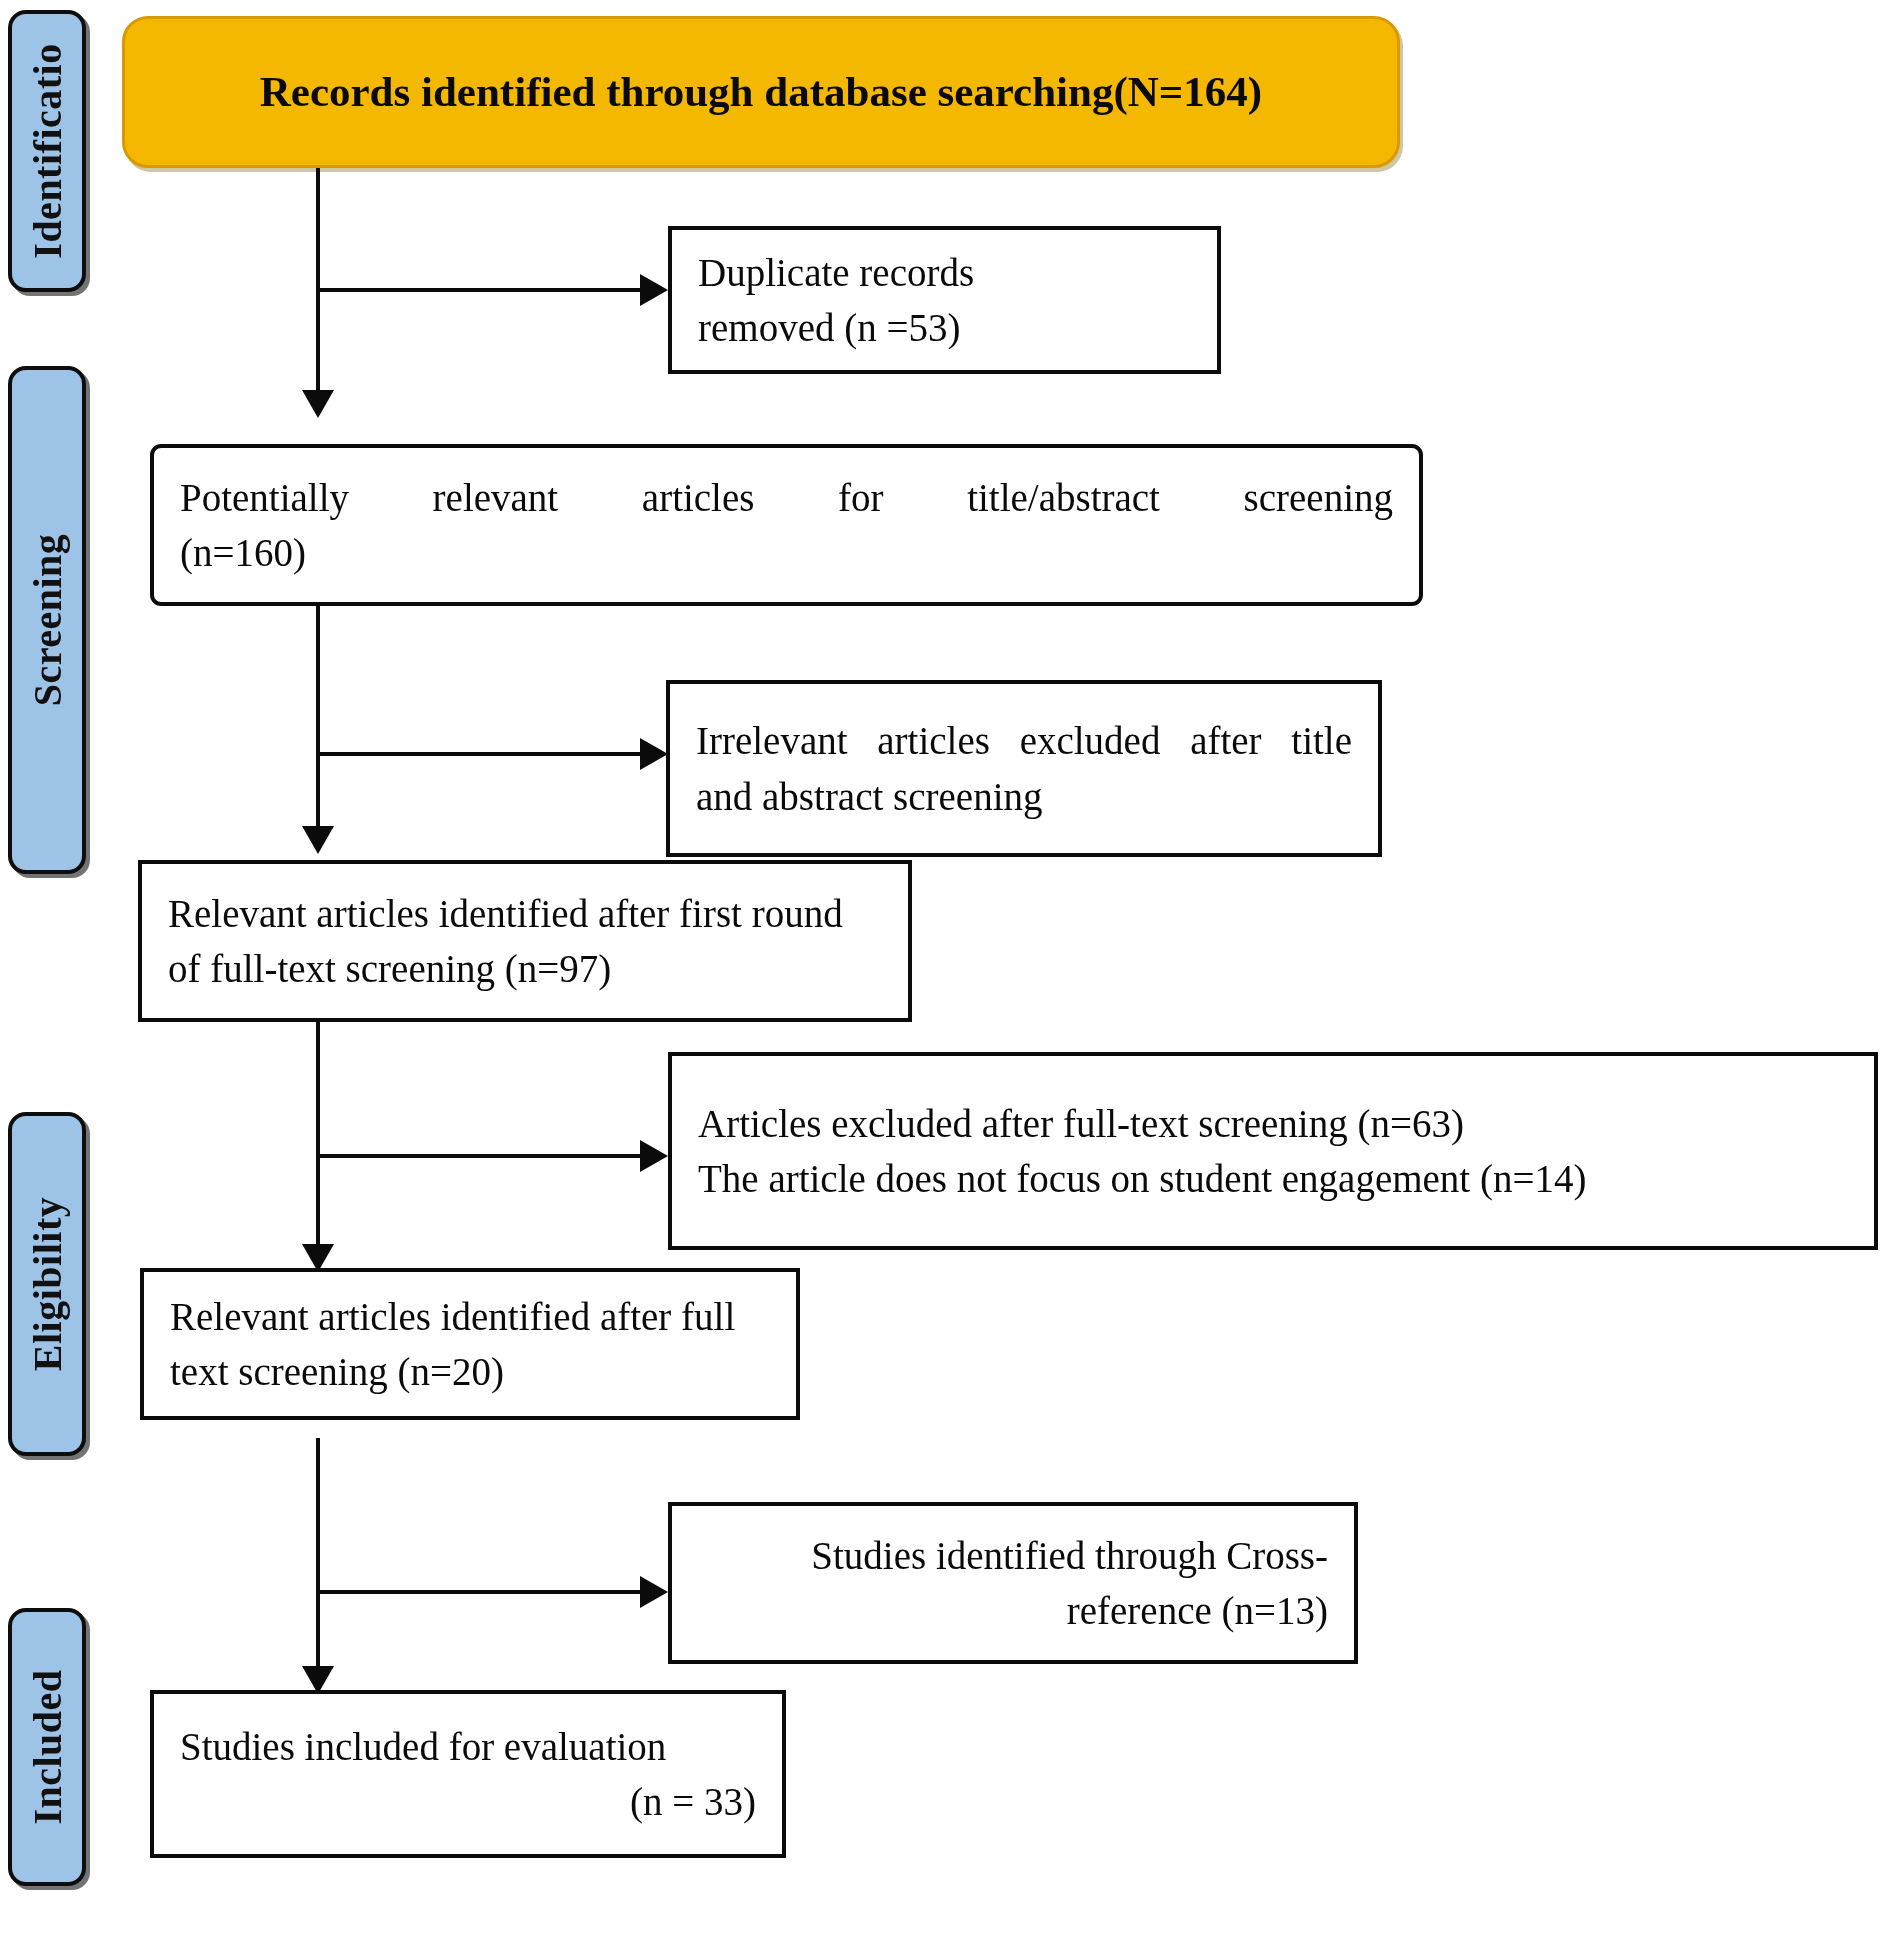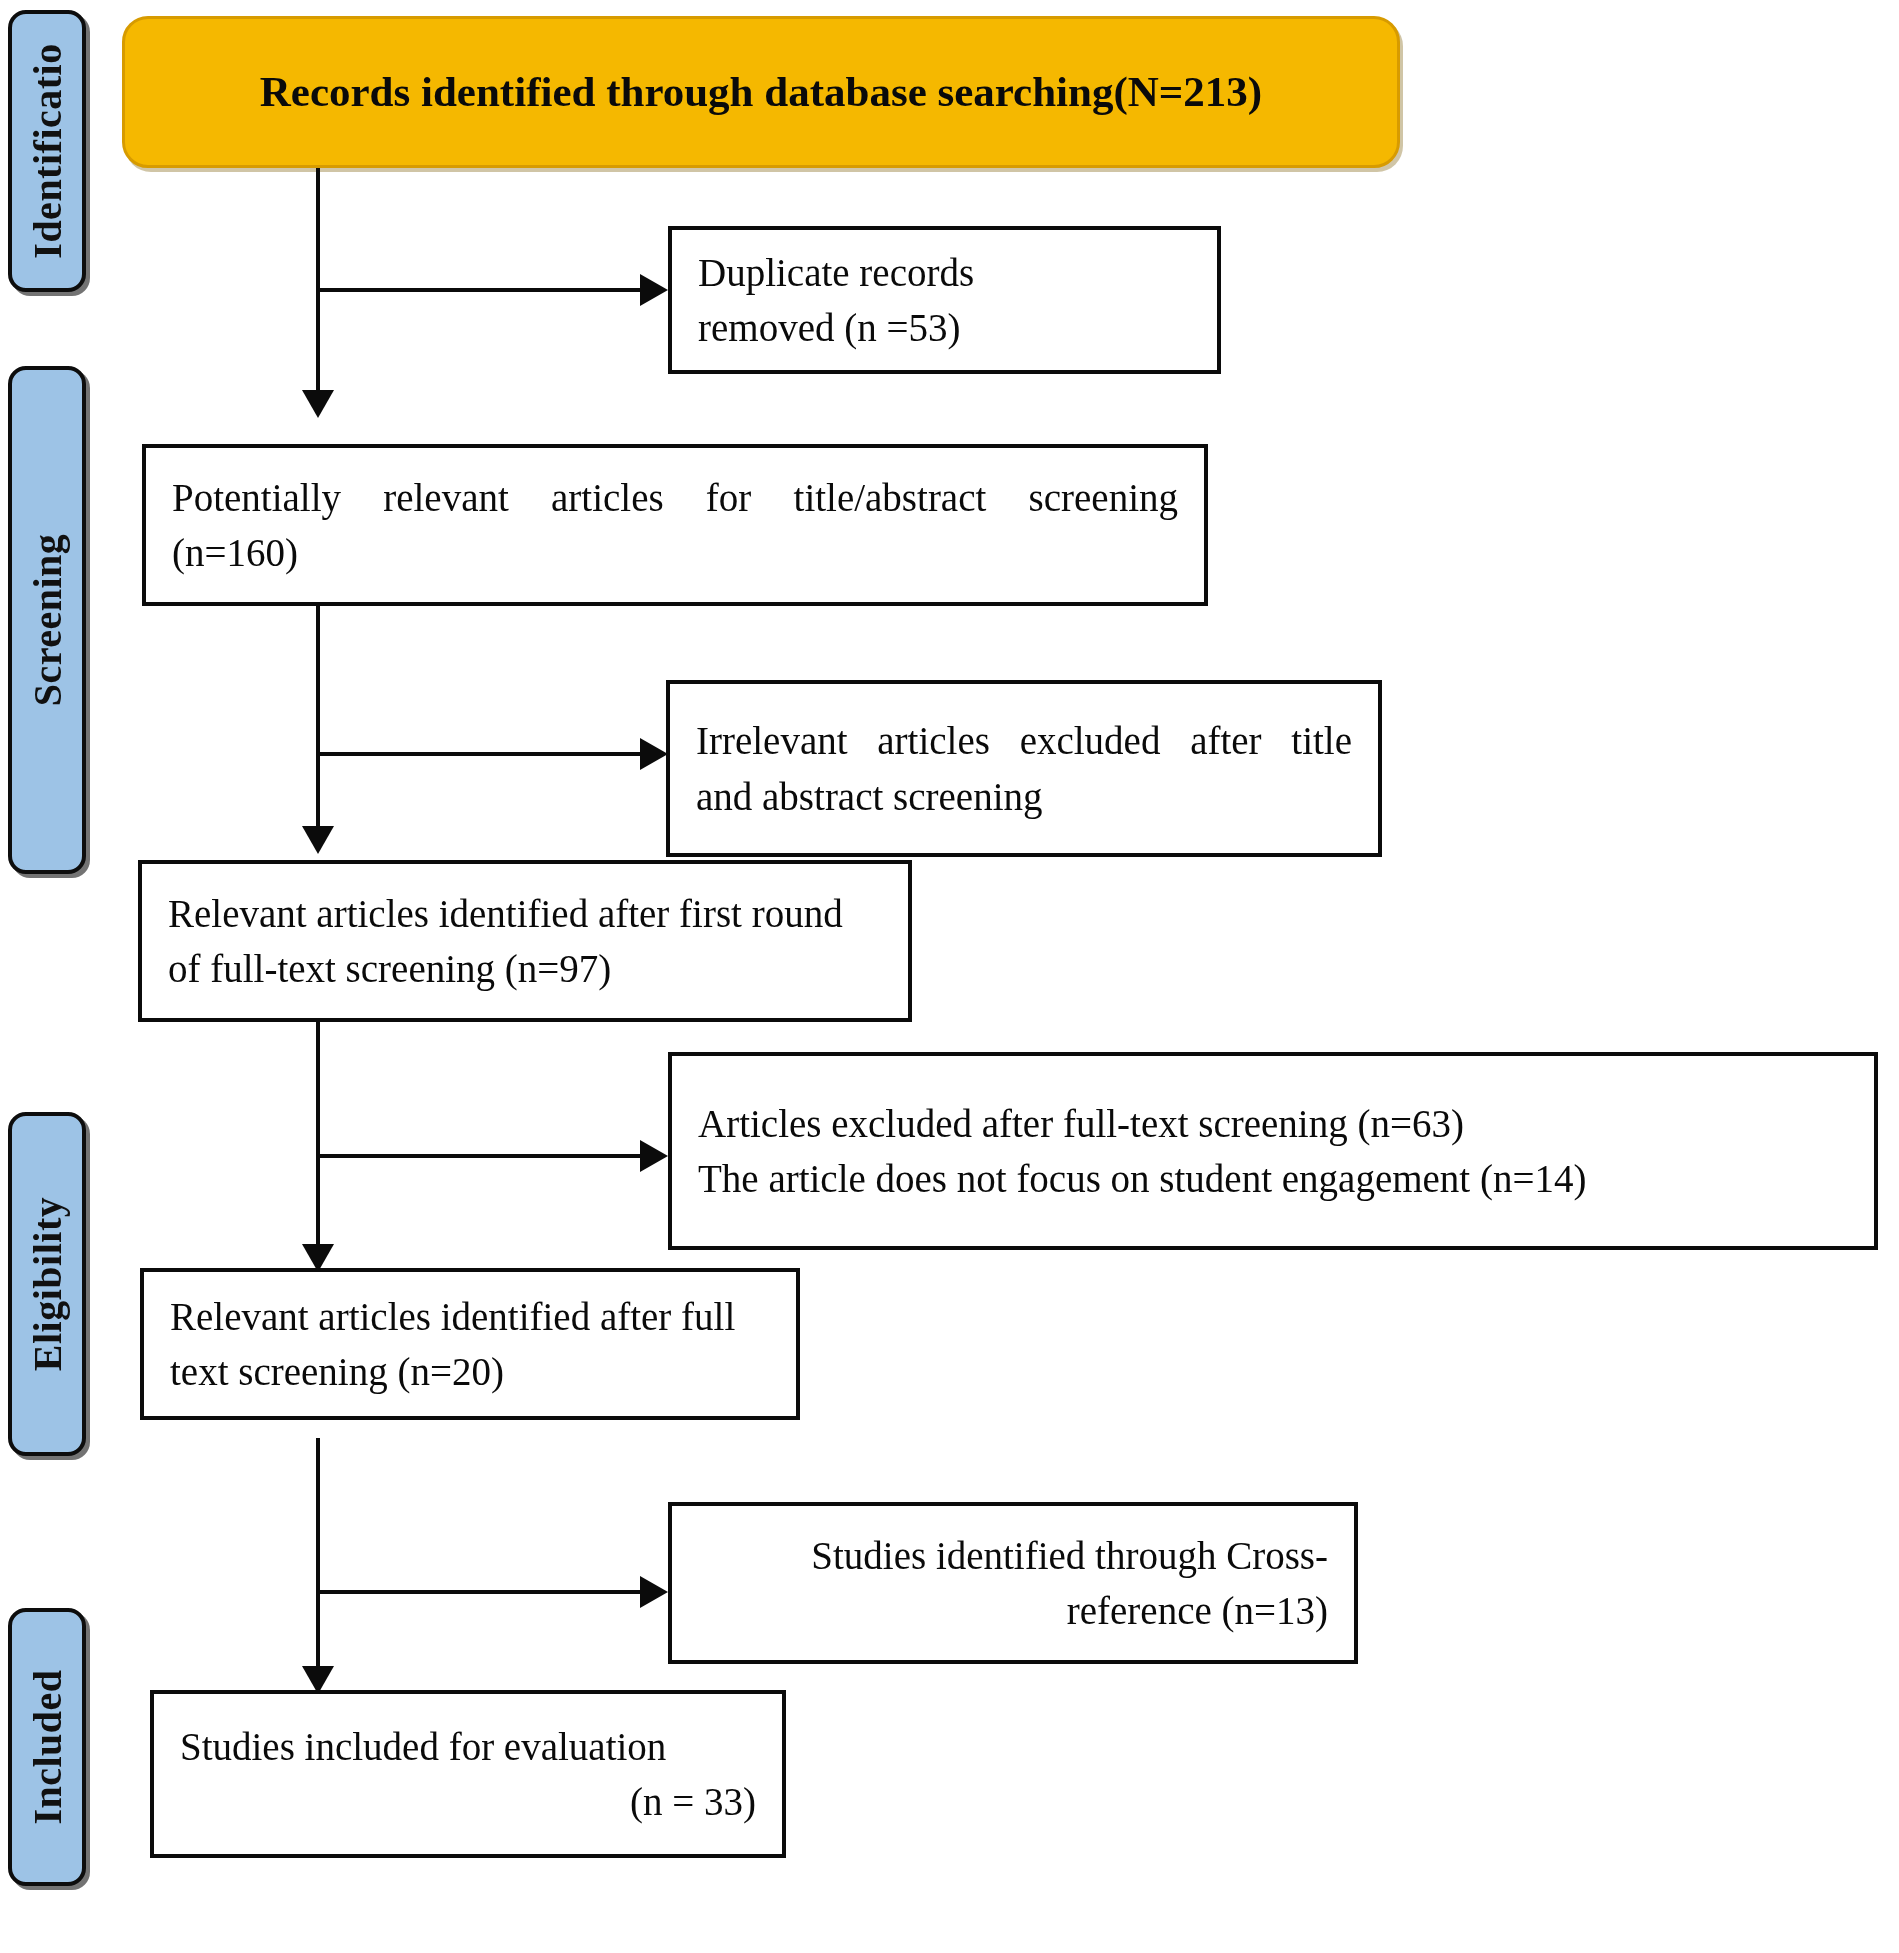--- a/index.html
+++ b/index.html
@@ -132,35 +132,35 @@
   <div class="stage-pill" style="left:8px; top:1112px; width:78px; height:344px;">
     <span class="stage-label">Eligibility</span>
   </div>
 
   <div class="stage-pill" style="left:8px; top:1608px; width:78px; height:278px;">
     <span class="stage-label">Included</span>
   </div>
 
   <div class="gold-box" style="left:122px; top:16px; width:1278px; height:152px;">
     <div class="line">Records identified through database searching</div>
-    <div class="line">(N=213)</div>
+    <div class="line">(N=164)</div>
   </div>
 
   <div class="v-line" style="left:316px; top:168px; width:4px; height:232px;"></div>
   <div class="arrow-down" style="left:302px; top:390px;"></div>
 
   <div class="h-line" style="left:318px; top:288px; width:332px; height:4px;"></div>
   <div class="arrow-right" style="left:640px; top:274px;"></div>
 
   <div class="rect-box" style="left:668px; top:226px; width:553px; height:148px;">
     <div class="line">Duplicate records</div>
     <div class="line">removed (n =53)</div>
   </div>
 
-  <div class="rect-box" style="left:142px; top:444px; width:1066px; height:162px;">
+  <div class="rect-box" style="left:150px; top:444px; width:1273px; height:162px;border-radius:11px;">
     <div class="line justify">Potentially relevant articles for title/abstract screening</div>
     <div class="line">(n=160)</div>
   </div>
 
   <div class="v-line" style="left:316px; top:606px; width:4px; height:230px;"></div>
   <div class="arrow-down" style="left:302px; top:826px;"></div>
 
   <div class="h-line" style="left:318px; top:752px; width:332px; height:4px;"></div>
   <div class="arrow-right" style="left:640px; top:738px;"></div>
 

